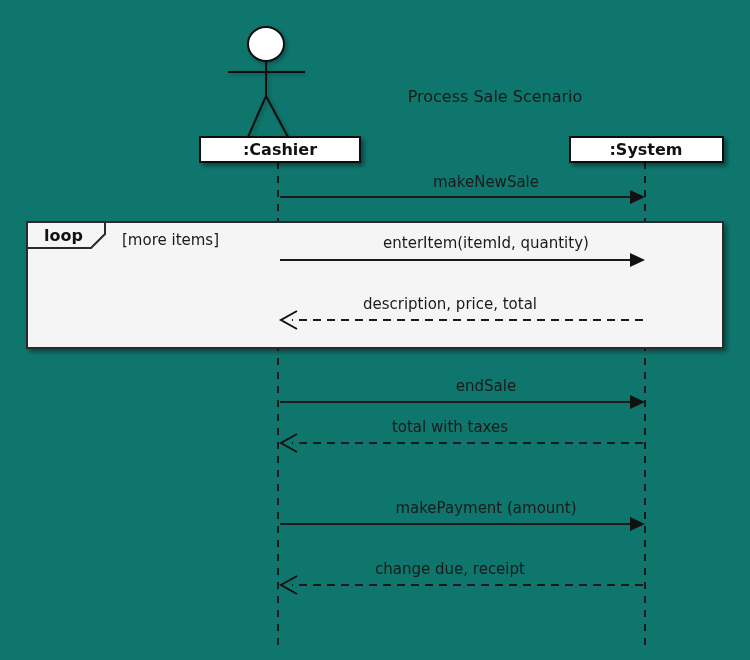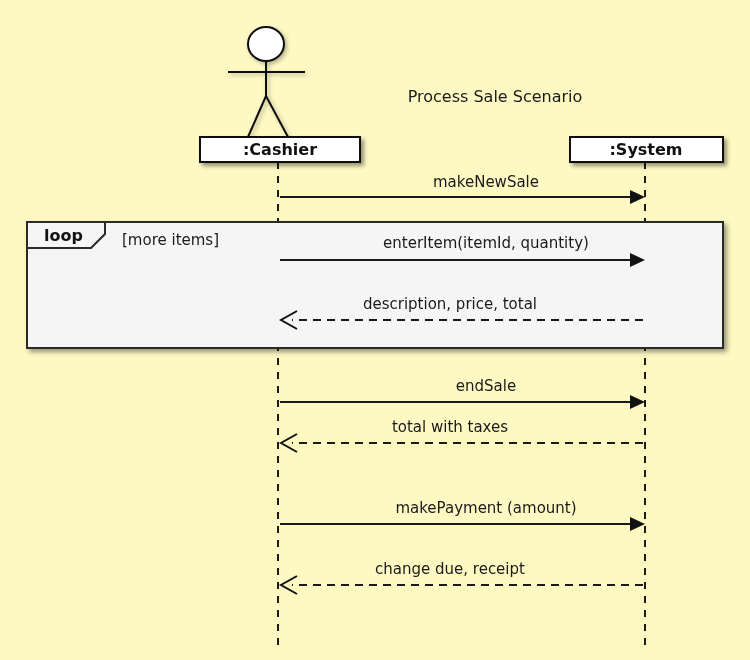--- a/index.html
+++ b/index.html
@@ -10,21 +10,21 @@
   }
   body {
     font-family: "DejaVu Sans", sans-serif;
     color: #1a1a1a;
   }
   #canvas {
     position: relative;
     width: 750px;
     height: 660px;
     overflow: hidden;
-    background: #fef9c3;
+    background: #0f766e;
   }
   #diagram-svg {
     position: absolute;
     left: 0;
     top: 0;
     width: 750px;
     height: 660px;
   }
   .lifeline-box-text {
     font-family: "DejaVu Sans", sans-serif;

